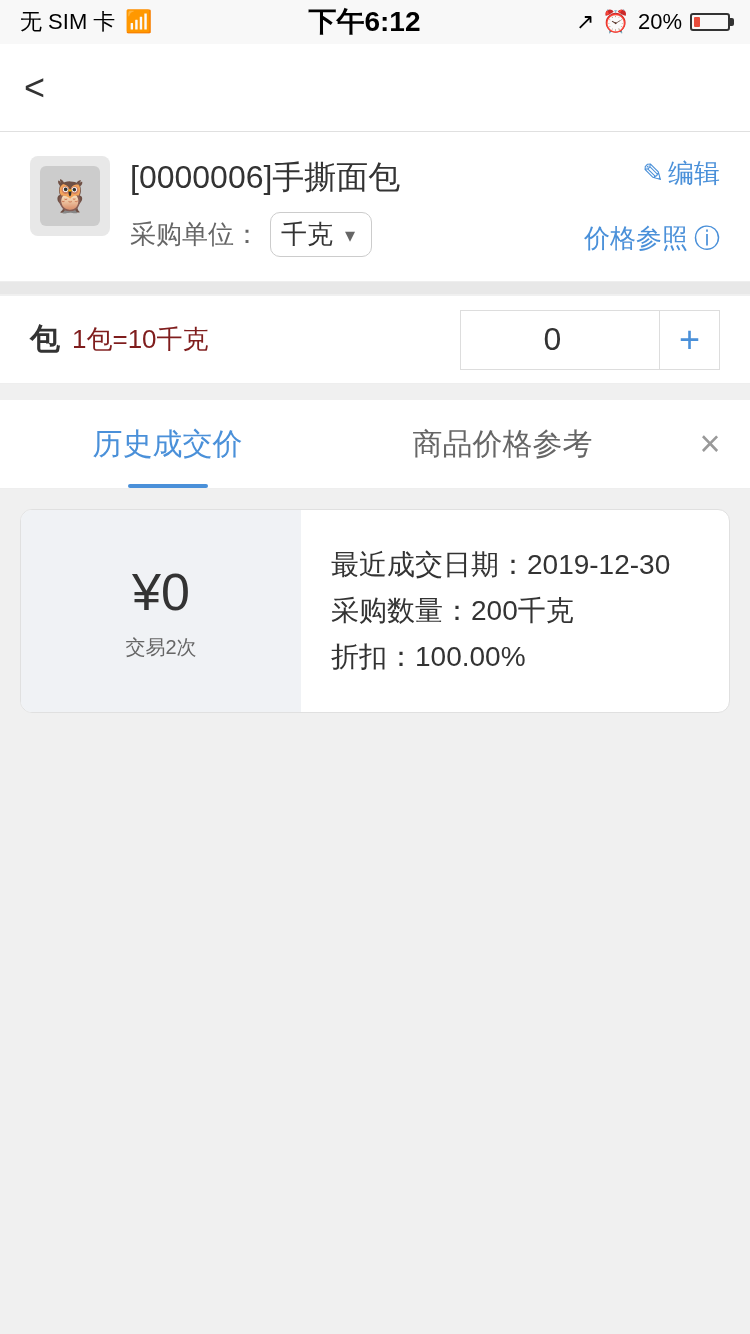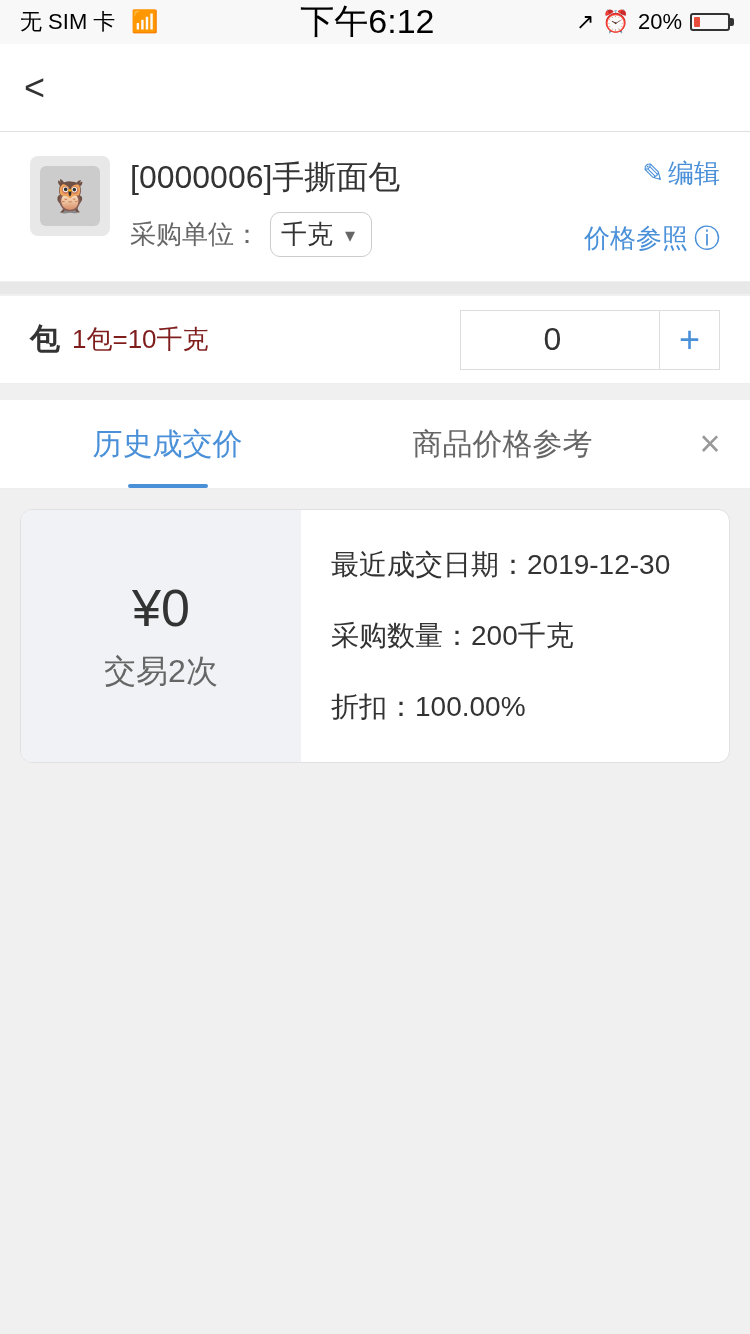--- a/index.html
+++ b/index.html
@@ -20,26 +20,26 @@
       display: flex;
       align-items: center;
       justify-content: space-between;
       padding: 0 20px;
       font-size: 24px;
       color: #000;
     }
     .status-bar-left {
       display: flex;
       align-items: center;
-      gap: 16px;
+      gap: 10px;
       font-size: 22px;
     }
     .status-bar-center {
-      font-size: 34px;
-      font-weight: 400;
+      font-size: 28px;
+      font-weight: 700;
     }
     .status-bar-right {
       display: flex;
       align-items: center;
       gap: 8px;
       font-size: 22px;
     }
     .battery-icon {
       display: flex;
       align-items: center;
@@ -316,29 +316,29 @@
       justify-content: center;
       padding: 40px 20px;
       gap: 12px;
     }
     .price-main {
       font-size: 52px;
       color: #333;
       font-weight: 500;
     }
     .price-sub {
-      font-size: 32px;
+      font-size: 20px;
       color: #666;
     }
     .price-card-right {
       flex: 1;
       padding: 36px 30px;
       display: flex;
       flex-direction: column;
-      gap: 33px;
+      gap: 8px;
     }
     .price-detail-row {
       font-size: 28px;
       color: #333;
     }
 
     
     .content-area {
       background: #f0f0f0;
       min-height: 600px;

